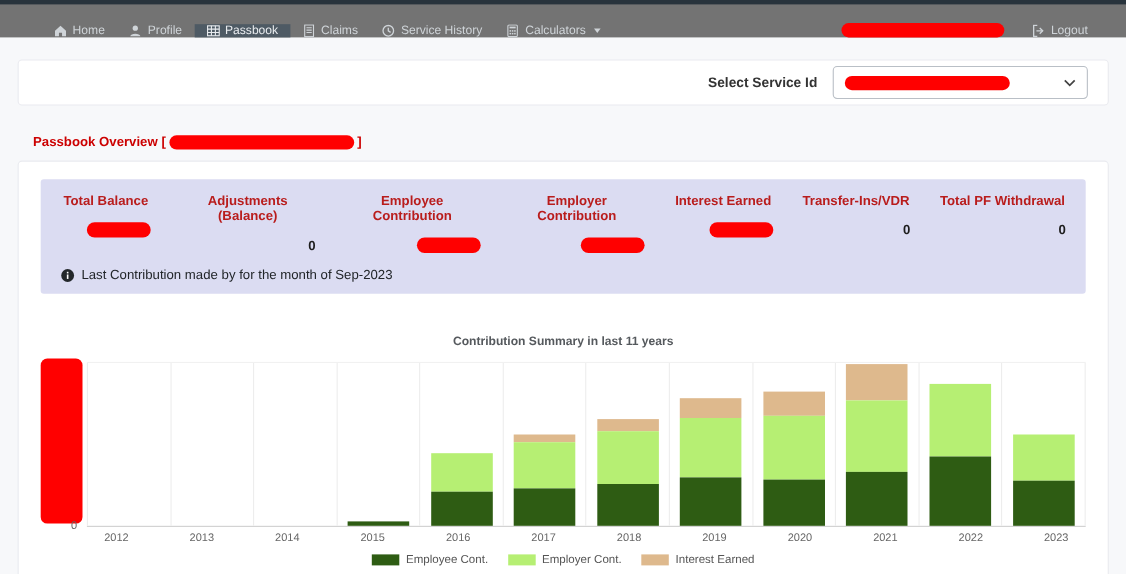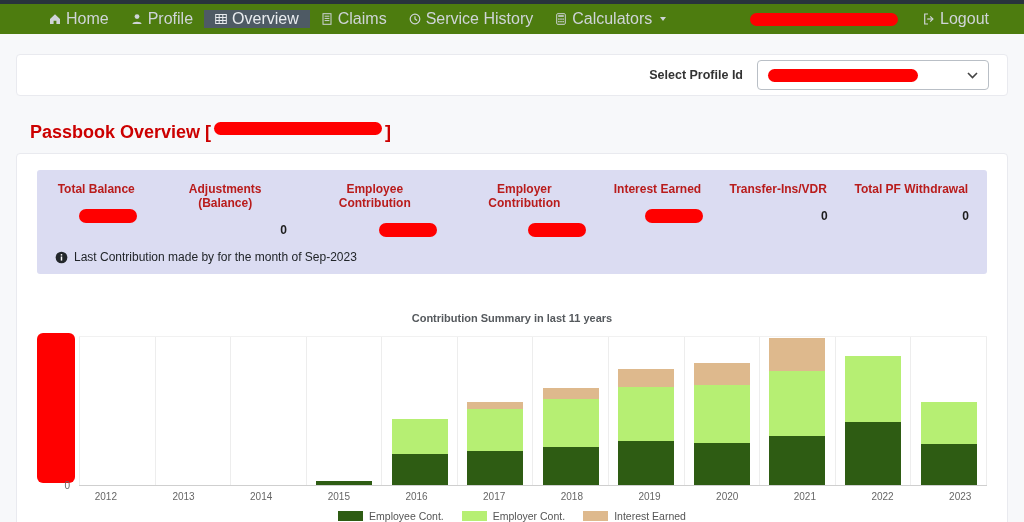--- a/index.html
+++ b/index.html
@@ -1,21 +1,21 @@
 <!DOCTYPE html>
 <html><head>
 <meta charset="utf-8">
 <style>
   * { margin:0; padding:0; box-sizing:border-box; }
   html,body { width:1024px; height:522px; overflow:hidden; }
   body { background:#f7f8fa; font-family:"Liberation Sans", sans-serif; color:#212529; }
 
   
-  .navbar { display:flex; align-items:center; height:34px; background:#4d7c0f;
-            border-top:4px solid #28333c; padding:0 24px 0 38px; color:#cfd4d8; font-size:16px; }
+  .navbar { display:flex; align-items:flex-end; height:34px; background:#737373;
+            border-top:4px solid #28333c; padding:0 24px 0 38px; color:#cfd4d8; font-size:11px; }
   .nav-item { display:flex; align-items:center; gap:5px; padding:0 11px; cursor:pointer; white-space:nowrap; }
   .nav-item.active { background:#4e5a64; color:#e9ecef; }
   .nav-icon { display:flex; align-items:center; }
   .nav-icon svg { width:12px; height:12px; display:block; }
   .caret { width:0; height:0; border-left:3.5px solid transparent; border-right:3.5px solid transparent;
            border-top:4px solid currentColor; margin-left:3px; }
   .nav-right { margin-left:auto; display:flex; align-items:center; gap:14px; }
 
   
   .redact { background:#ff0000; border-radius:7px; display:inline-block; }
@@ -27,22 +27,22 @@
 
   
   .card { background:#fff; border:1px solid #e9eaef; border-radius:4px; }
   .card-select { margin:20px 16px 0; height:42px; display:flex; align-items:center;
                  justify-content:flex-end; gap:14px; padding:0 18px; }
   .select-label { font-weight:bold; font-size:12.5px; color:#333; }
   .member-select { width:232px; height:30px; border:1px solid #b9bfc6; border-radius:4px;
                    display:flex; align-items:center; justify-content:space-between;
                    padding:0 10px; background:#fff; cursor:pointer; }
 
-  .overview-title { margin:26px 0 10px 30px; color:#cc0000; font-weight:bold; font-size:18px;
-                    display:flex; }
+  .overview-title { margin:26px 0 10px 30px; color:#cc0000; font-weight:bold; font-size:12px;
+                    display:flex; align-items:center; }
 
   .card-main { margin:0 16px 6px; padding:16px 20px 12px; min-height:368px; }
 
   
   .summary { background:#dbdcf2; border-radius:3px; padding:12px 18px 10px; }
   .summary-grid { display:grid; grid-template-columns:1fr 1.5fr 1.5fr 1.5fr 1.1fr 1.2fr 1.4fr; column-gap:26px; }
   .sum-label { font-size:12px; font-weight:bold; color:#b91c1c; text-align:center; }
   .sum-value { margin-top:13px; font-size:12px; font-weight:bold; color:#1d1d1d;
                display:flex; justify-content:flex-end; min-height:14px; }
   .summary-note { margin-top:13px; font-size:12px; color:#212529; display:flex; align-items:center; gap:6px; }
@@ -90,21 +90,21 @@
   <div class="nav-item active">
     <span class="nav-icon">
       <svg viewBox="0 0 12 12" fill="none" stroke="currentColor" stroke-width="1">
           <rect x="0.7" y="1.5" width="10.6" height="9"></rect>
           <line x1="0.7" y1="4.5" x2="11.3" y2="4.5"></line>
           <line x1="0.7" y1="7.5" x2="11.3" y2="7.5"></line>
           <line x1="4.2" y1="1.5" x2="4.2" y2="10.5"></line>
           <line x1="7.8" y1="1.5" x2="7.8" y2="10.5"></line>
         </svg>
     </span>
-    <span>Overview</span>
+    <span>Passbook</span>
   </div>
   <div class="nav-item">
     <span class="nav-icon">
       <svg viewBox="0 0 12 12" fill="none" stroke="currentColor" stroke-width="1">
           <rect x="2" y="0.7" width="8" height="10.6"></rect>
           <line x1="3.6" y1="3.2" x2="8.4" y2="3.2"></line>
           <line x1="3.6" y1="5.4" x2="8.4" y2="5.4"></line>
           <line x1="3.6" y1="7.6" x2="8.4" y2="7.6"></line>
         </svg>
     </span>
@@ -145,21 +145,21 @@
             <path d="M7.2 3.4 L9.9 6 L7.2 8.6"></path>
             <line x1="9.9" y1="6" x2="4.2" y2="6"></line>
           </svg>
       </span>
       <span>Logout</span>
     </div>
   </div>
 </div>
 
 <div class="card card-select">
-  <span class="select-label">Select Profile Id</span>
+  <span class="select-label">Select Service Id</span>
   <div class="member-select">
     <span class="redact select-block"></span>
     <span style="display:flex;">
       <svg width="11" height="7" viewBox="0 0 11 7" fill="none" stroke="#444" stroke-width="1.6">
           <polyline points="1,1 5.5,5.5 10,1"></polyline>
         </svg>
     </span>
   </div>
 </div>
 

